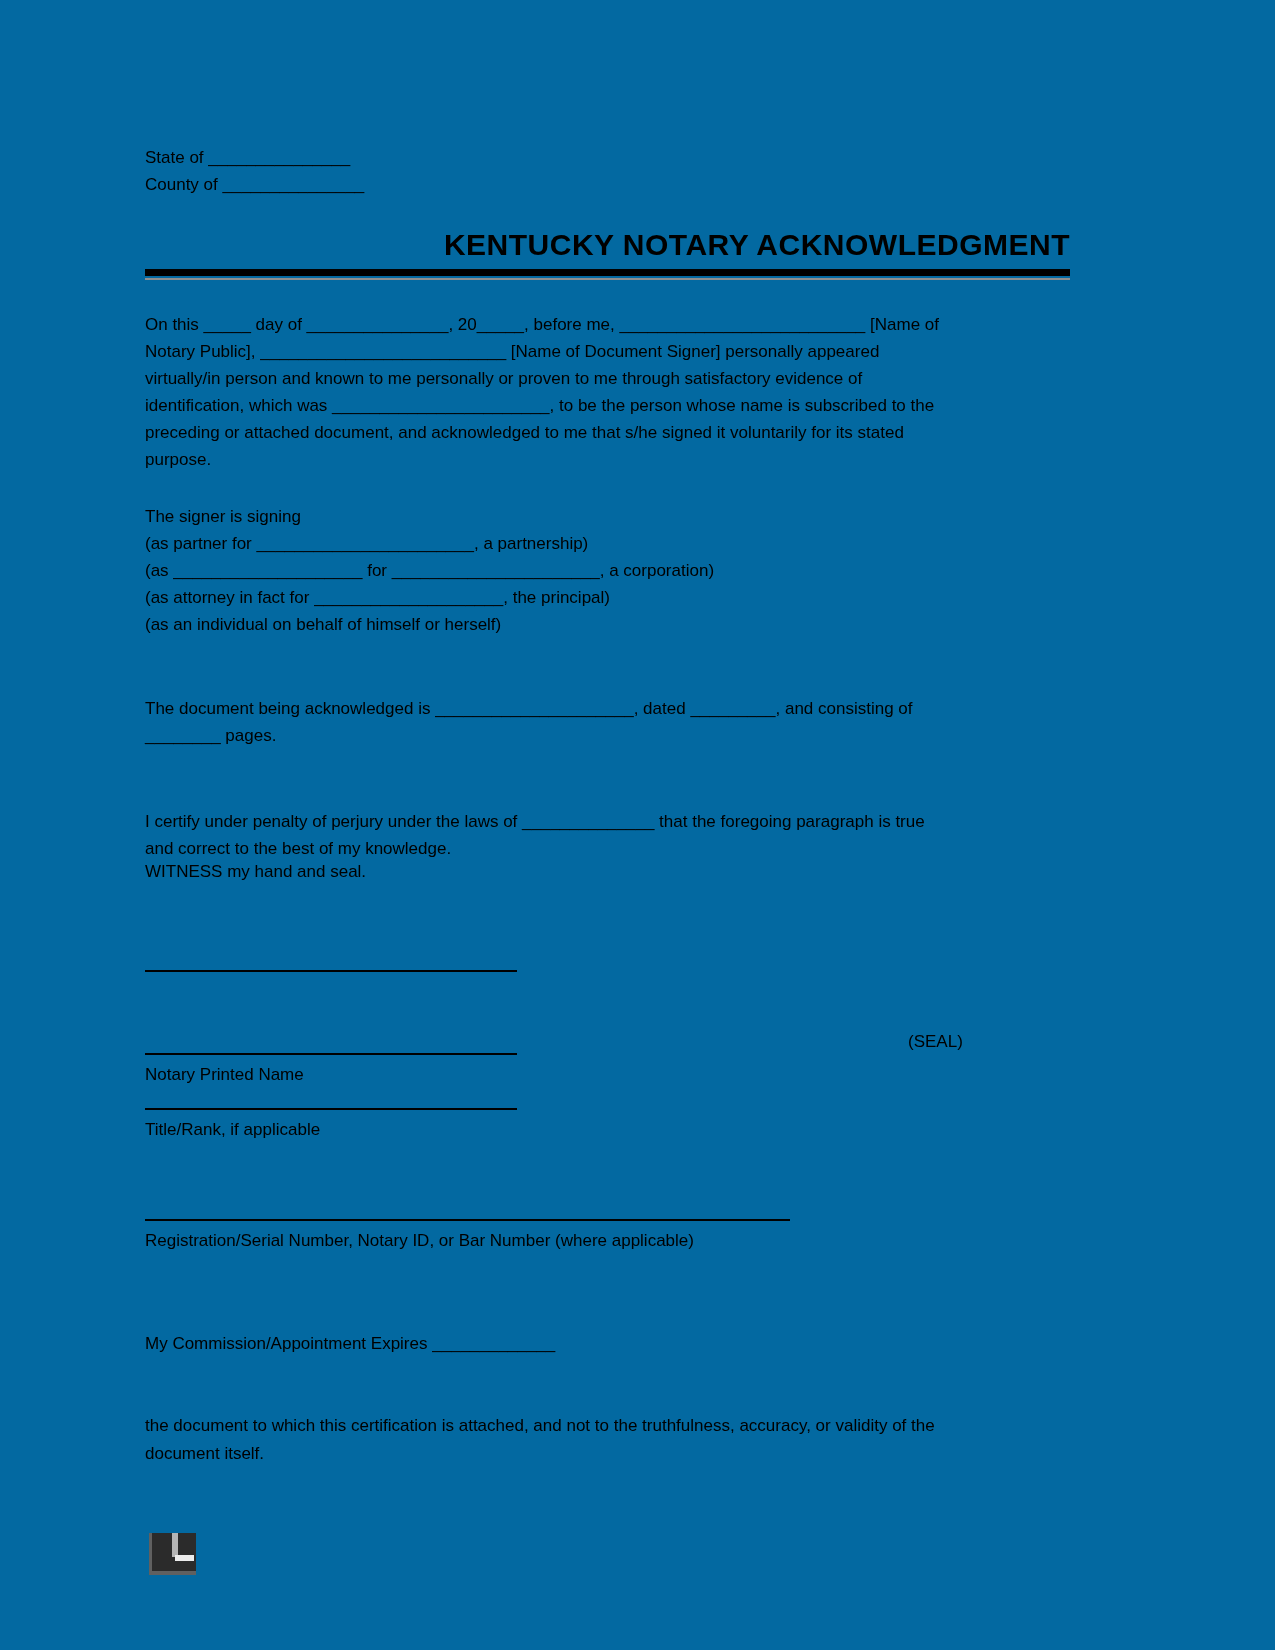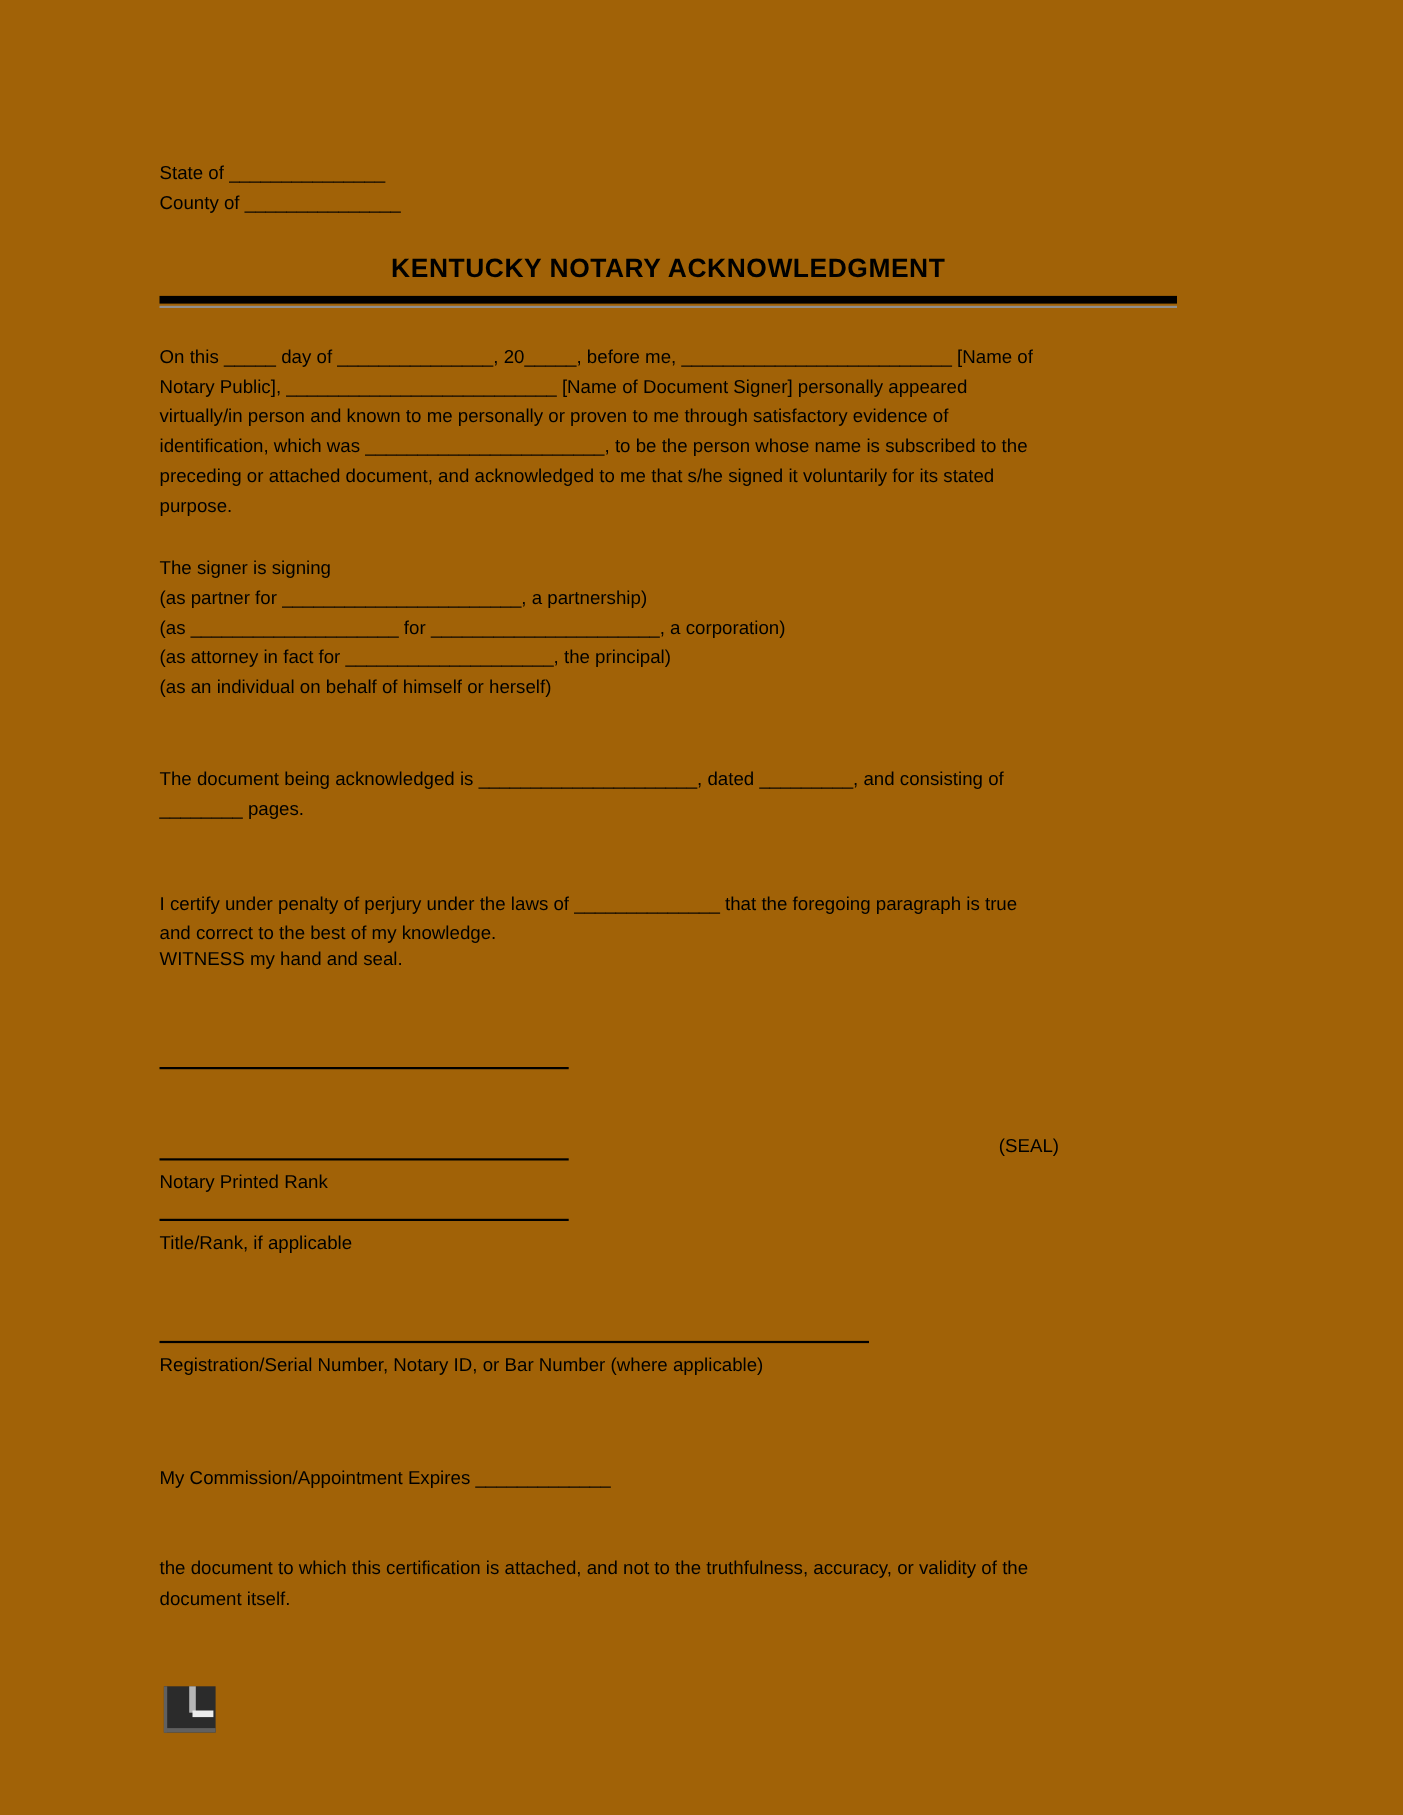--- a/index.html
+++ b/index.html
@@ -1,33 +1,33 @@
 <!DOCTYPE html>
 <html><head>
 <meta charset="utf-8">
 <style>
   html, body { margin: 0; padding: 0; background: #ffffff; }
   .page {
     position: relative;
     width: 1275px;
     height: 1650px;
-    background: #a16207;
+    background: #0369a1;
     color: #000000;
     font-family: "Liberation Sans", "DejaVu Sans", sans-serif;
     font-size: 17px;
     line-height: 27px;
     overflow: hidden;
   }
   .abs { position: absolute; left: 145px; }
   .line { white-space: pre; }
   .title {
     left: 145px;
     width: 925px;
-    text-align: center;
-    font-size: 24px;
+    text-align: right;
+    font-size: 30px;
     line-height: 34px;
     font-weight: bold;
     letter-spacing: 0.5px;
     white-space: nowrap;
   }
   .title-rule { position: absolute; left: 145px; width: 925px; }
   .title-rule .thick { height: 7px; background: #000000; }
   .title-rule .thin  { height: 2px; background: #8f8f8f; margin-top: 2px; }
   .sig-unit { position: absolute; left: 145px; }
   .sig-rule { height: 2px; background: #000000; width: 372px; }
@@ -91,21 +91,21 @@
   <div class="abs line" style="top:858px">WITNESS my hand and seal.</div>
 
   <div class="sig-unit" style="top:970px">
     <div class="sig-rule"></div>
   </div>
 
   <div class="seal line" style="top:1028px">(SEAL)</div>
 
   <div class="sig-unit" style="top:1053px">
     <div class="sig-rule"></div>
-    <div class="sig-label">Notary Printed Rank</div>
+    <div class="sig-label">Notary Printed Name</div>
   </div>
 
   <div class="sig-unit" style="top:1108px">
     <div class="sig-rule"></div>
     <div class="sig-label">Title/Rank, if applicable</div>
   </div>
 
   <div class="sig-unit" style="top:1219px">
     <div class="sig-rule wide"></div>
     <div class="sig-label">Registration/Serial Number, Notary ID, or Bar Number (where applicable)</div>

